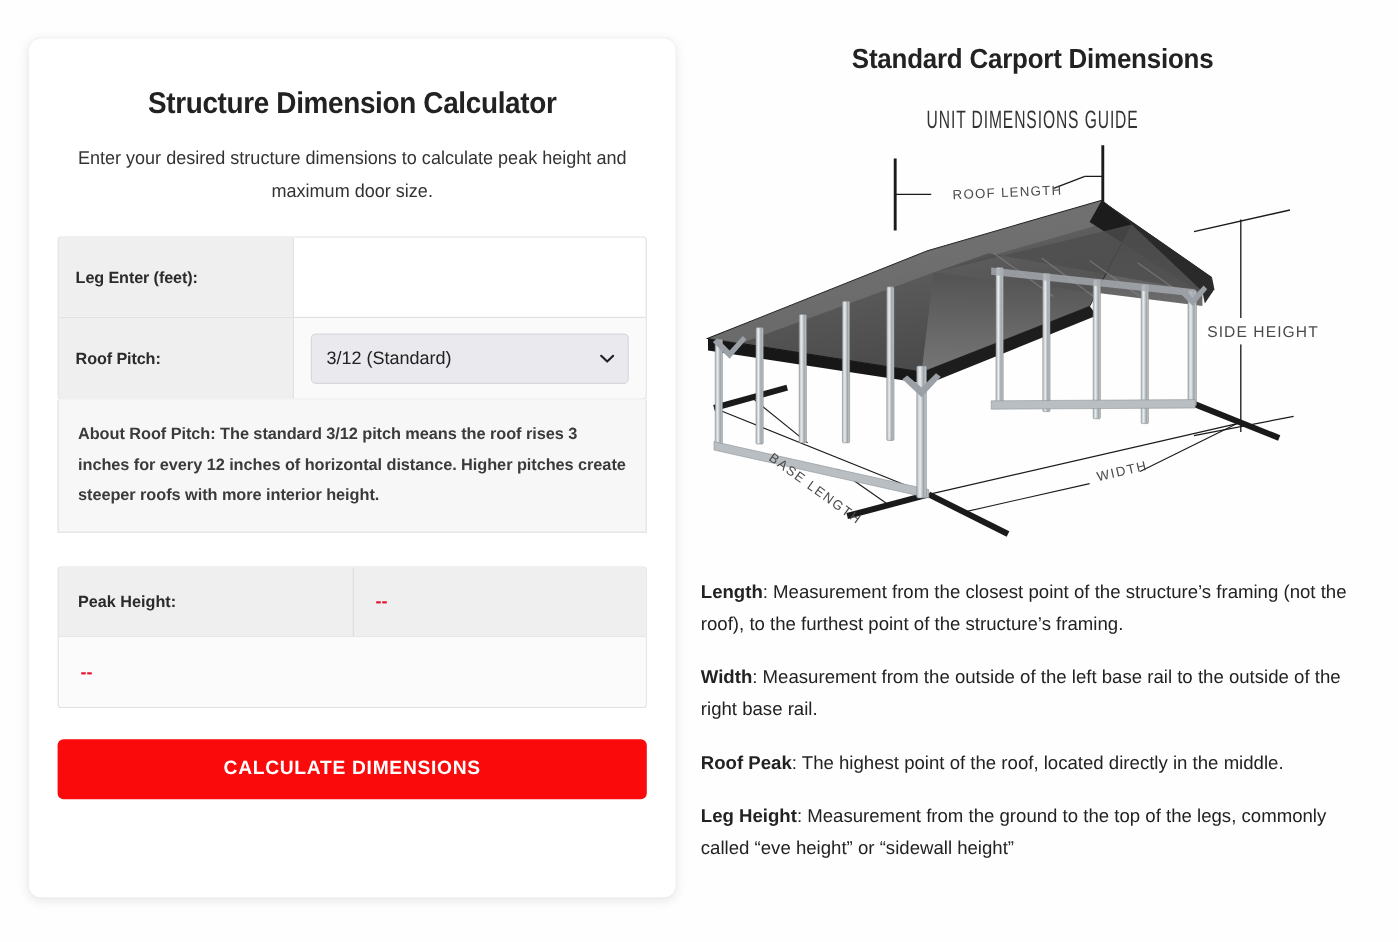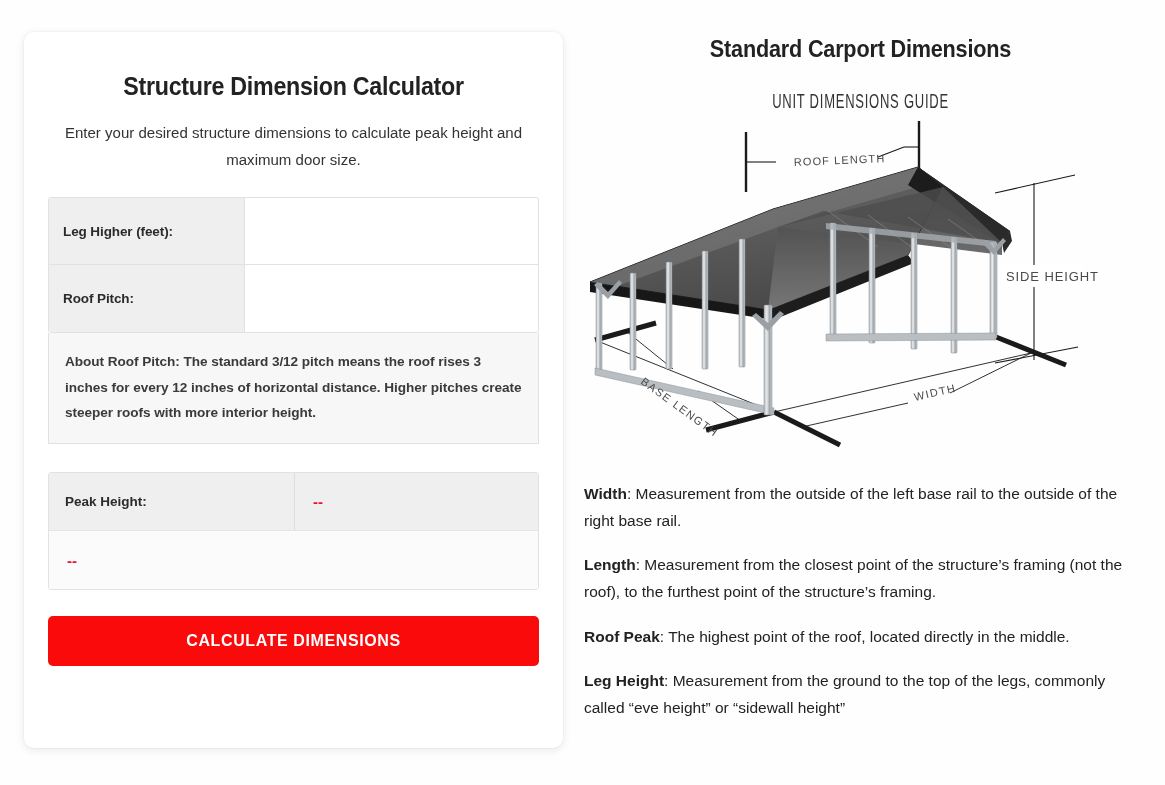--- a/index.html
+++ b/index.html
@@ -260,25 +260,37 @@
 
   <div class="calc-card">
 
     <h1 class="calc-title">Structure Dimension Calculator</h1>
     <p class="calc-sub">Enter your desired structure dimensions to calculate peak height and maximum door size.</p>
 
     <div class="form-table">
 
 
       <div class="form-row">
-        <div class="form-label">Leg Higher (feet):</div>
+        <div class="form-label">Leg Enter (feet):</div>
       </div>
 
       <div class="form-row">
         <div class="form-label">Roof Pitch:</div>
+        <div class="form-field">
+          <div class="sel-wrap">
+            <select class="sel">
+              <option>3/12 (Standard)</option>
+            </select>
+            <span class="sel-arrow">
+              <svg width="12" height="8" viewBox="0 0 12 8">
+                  <path d="M1 1.5 L6 6.3 L11 1.5" stroke="#222222" stroke-width="1.8" fill="none" stroke-linecap="round" stroke-linejoin="round"></path>
+                </svg>
+            </span>
+          </div>
+        </div>
       </div>
 
     </div>
 
     <div class="about-box">
       <p>About Roof Pitch: The standard 3/12 pitch means the roof rises 3 inches for every 12 inches of horizontal distance. Higher pitches create steeper roofs with more interior height.</p>
     </div>
 
     <div class="results-table">
       <div class="res-row alt">
@@ -412,24 +424,24 @@
           <path d="M404,128 L416,140 L428,126 L425,123 L416,133 L408,125 Z" fill="#9aa0a5" stroke="none"></path>
         </g>
 
         <text class="dim-label" x="62" y="268" transform="rotate(36 62 268)" style="letter-spacing:1.4px">BASE LENGTH</text>
         <text class="dim-label" x="337" y="286" transform="rotate(-13 337 286)" style="letter-spacing:1.4px">WIDTH</text>
       </svg>
     </div>
 
     <div class="defs">
       <p class="def-p">
-        <b>Width</b><span>: Measurement from the outside of the left base rail to the outside of the right base rail.</span>
+        <b>Length</b><span>: Measurement from the closest point of the structure’s framing (not the roof), to the furthest point of the structure’s framing.</span>
       </p>
       <p class="def-p">
-        <b>Length</b><span>: Measurement from the closest point of the structure’s framing (not the roof), to the furthest point of the structure’s framing.</span>
+        <b>Width</b><span>: Measurement from the outside of the left base rail to the outside of the right base rail.</span>
       </p>
       <p class="def-p">
         <b>Roof Peak</b><span>: The highest point of the roof, located directly in the middle.</span>
       </p>
       <p class="def-p">
         <b>Leg Height</b><span>: Measurement from the ground to the top of the legs, commonly called “eve height” or “sidewall height”</span>
       </p>
     </div>
 
   </div>

